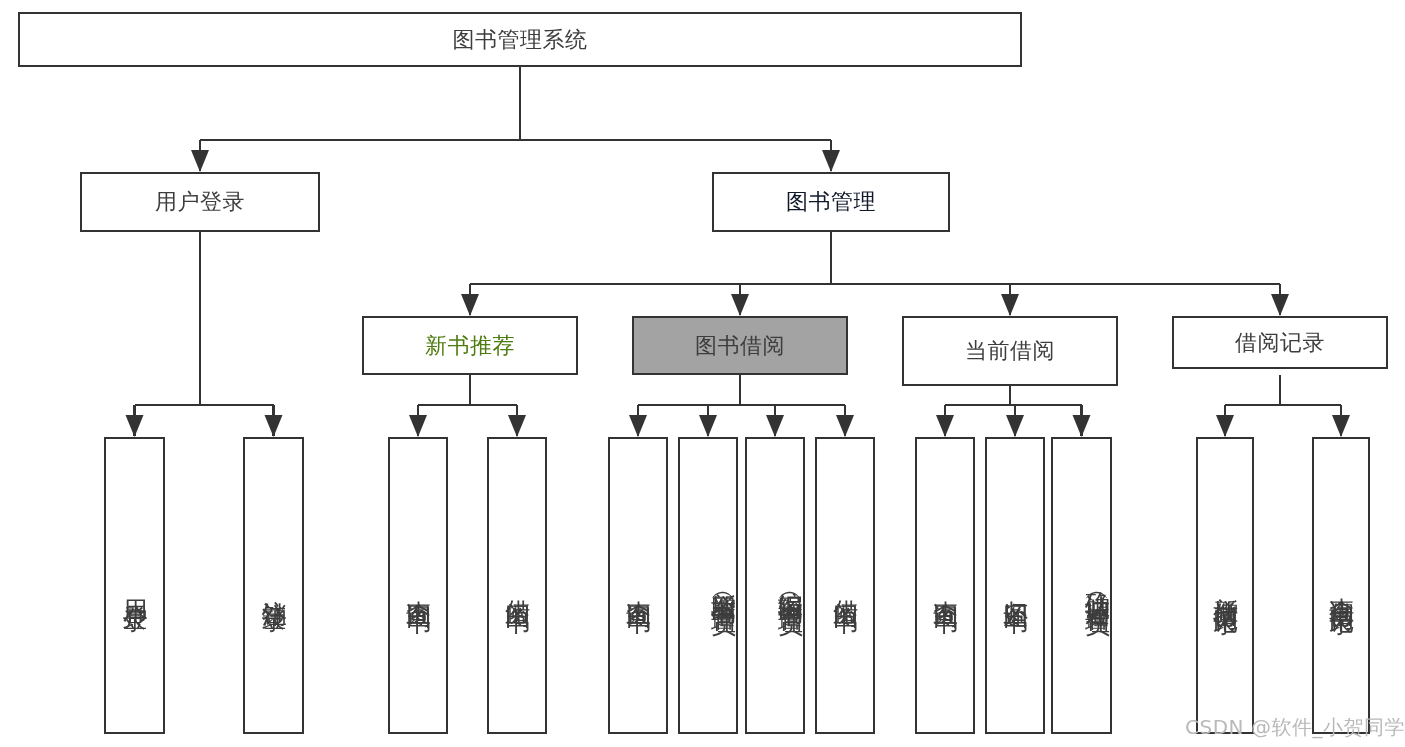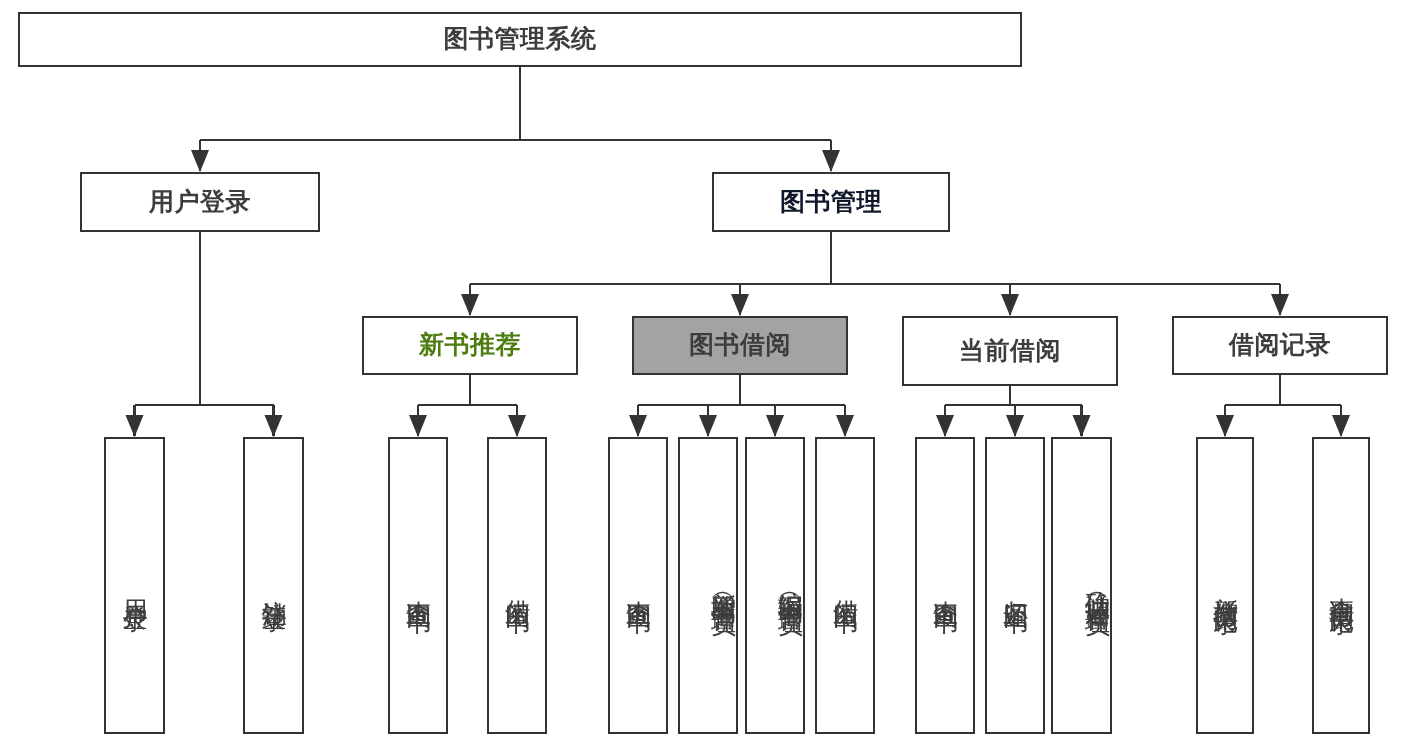--- a/index.html
+++ b/index.html
@@ -29,23 +29,22 @@
     background: #ffffff;
     color: #3d3d3d;
     display: flex;
     align-items: center;
     justify-content: center;
     text-align: center;
     line-height: 1.05;
     z-index: 2;
   }
   .node.horizontal {
-    font-size: 25px;
+    font-size: 22px;
     letter-spacing: 0.5px;
-    font-weight: bold;
   }
   .node.vertical {
     writing-mode: vertical-rl;
     text-orientation: upright;
     font-size: 25px;
     letter-spacing: 3px;
     padding: 6px 0;
   }
   .node.vertical.top-aligned {
     align-items: flex-start;
@@ -134,21 +133,21 @@
       </div>
       <div class="node horizontal" style="left: 362px; top: 316px; width: 216px; height: 59px; border-color: rgb(51, 51, 51); background: rgb(255, 255, 255); color: #4d7c0f;">
         <span>新书推荐</span>
       </div>
       <div class="node horizontal" style="left: 632px; top: 316px; width: 216px; height: 59px; border-color: rgb(51, 51, 51); background: #a3a3a3; color: rgb(61, 61, 61);">
         <span>图书借阅</span>
       </div>
       <div class="node horizontal" style="left: 902px; top: 316px; width: 216px; height: 70px; border-color: rgb(51, 51, 51); background: rgb(255, 255, 255); color: rgb(61, 61, 61);">
         <span>当前借阅</span>
       </div>
-      <div class="node horizontal" style="left: 1172px; top: 316px; width: 216px; height: 59px; border-color: rgb(51, 51, 51); background: rgb(255, 255, 255); color: rgb(61, 61, 61);">
+      <div class="node horizontal" style="left: 1172px; top: 316px; width: 216px; height: 53px; border-color: rgb(51, 51, 51); background: rgb(255, 255, 255); color: rgb(61, 61, 61);">
         <span>借阅记录</span>
       </div>
       <div class="node vertical" style="left: 104px; top: 437px; width: 61px; height: 297px; border-color: rgb(51, 51, 51); background: rgb(255, 255, 255); color: rgb(61, 61, 61);">
         <span>用户登录</span>
       </div>
       <div class="node vertical" style="left: 243px; top: 437px; width: 61px; height: 297px; border-color: rgb(51, 51, 51); background: rgb(255, 255, 255); color: rgb(61, 61, 61);">
         <span>注销登录</span>
       </div>
       <div class="node vertical" style="left: 388px; top: 437px; width: 60px; height: 297px; border-color: rgb(51, 51, 51); background: rgb(255, 255, 255); color: rgb(61, 61, 61);">
         <span>查询图书</span>
@@ -178,14 +177,15 @@
         <span>确认归还（管理员）</span>
       </div>
       <div class="node vertical" style="left: 1196px; top: 437px; width: 58px; height: 297px; border-color: rgb(51, 51, 51); background: rgb(255, 255, 255); color: rgb(61, 61, 61);">
         <span>新增借阅记录</span>
       </div>
       <div class="node vertical" style="left: 1312px; top: 437px; width: 58px; height: 297px; border-color: rgb(51, 51, 51); background: rgb(255, 255, 255); color: rgb(61, 61, 61);">
         <span>查询借阅记录</span>
       </div>
     </div>
 
+  <div class="watermark">CSDN @软件_小贺同学</div>
 
 </div>
 
 </body></html>

